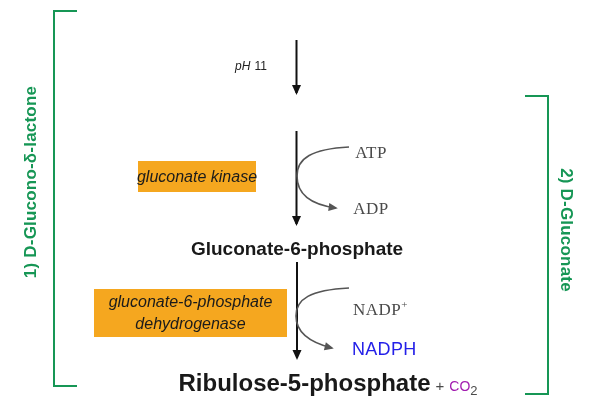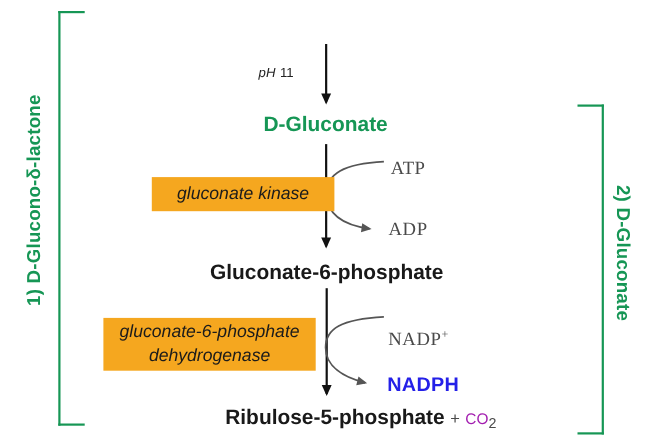--- a/index.html
+++ b/index.html
@@ -16,22 +16,22 @@
   .ph .it{font-style:italic;margin-right:4px;}
   .node{font-size:19px;font-weight:bold;color:#191919;}
   .node-green{font-size:19px;font-weight:bold;color:#169655;}
   .enzyme{
     background:#F5A71F;color:#1b1b1b;font-style:italic;font-size:16px;
     display:flex;align-items:center;justify-content:center;text-align:center;
     line-height:1.35;
   }
   .cofactor{font-size:17px;color:#4a4a4a;letter-spacing:.5px;font-family:Liberation Serif, serif;}
   .cofactor sup{font-size:11px;}
-  .nadph{font-size:18px;font-weight:bold;color:#2420E8;letter-spacing:.3px;}
-  .product .bold{font-size:19px;font-weight:bold;color:#191919;}
+  .nadph{font-size:18px;font-weight:normal;color:#2420E8;letter-spacing:.3px;}
+  .product .bold{font-size:24px;font-weight:bold;color:#191919;}
   .product .plus{font-size:15px;color:#4a4a4a;margin:0 5px;}
   .product .co{font-size:14px;color:#a21caf;text-align:right;}
   .product sub{font-size:13px;color:#4a4a4a;}
   .bracket-left{
     border-left:2px solid #169655;border-top:2px solid #169655;border-bottom:2px solid #169655;
   }
   .bracket-right{
     border-right:2px solid #169655;border-top:2px solid #169655;border-bottom:2px solid #169655;
   }
   .vlabel{
@@ -66,23 +66,22 @@
   <div class="abs bracket-right" style="left:525px;top:95px;width:22px;height:296px;"></div>
 
   <div class="abs vlabel vlabel-up" style="left:31px;top:182px;">1) D-Glucono-δ-lactone</div>
   <div class="abs vlabel vlabel-down" style="left:566px;top:230px;">2) D-Gluconate</div>
 
 
   <div class="abs cx ph" style="left:251px;top:59px;">
     <span class="it">pH</span><span>11</span>
   </div>
 
-  <div class="abs cx node-green" style="left:296px;top:103px;">D-Gluconate</div>
 
-  <div class="abs enzyme" style="left:138px;top:161px;width:166px;height:31px;">
+  <div class="abs enzyme" style="left:138px;top:161px;width:118px;height:31px;">
     <span>gluconate kinase</span>
   </div>
 
   <div class="abs cx cofactor" style="left:371px;top:143px;">ATP</div>
   <div class="abs cx cofactor" style="left:371px;top:199px;">ADP</div>
 
   <div class="abs cx node" style="left:297px;top:238px;">Gluconate-6-phosphate</div>
 
   <div class="abs enzyme" style="left:94px;top:289px;width:193px;height:48px;">
     <span><span>gluconate-6-phosphate</span><br><span>dehydrogenase</span></span>

